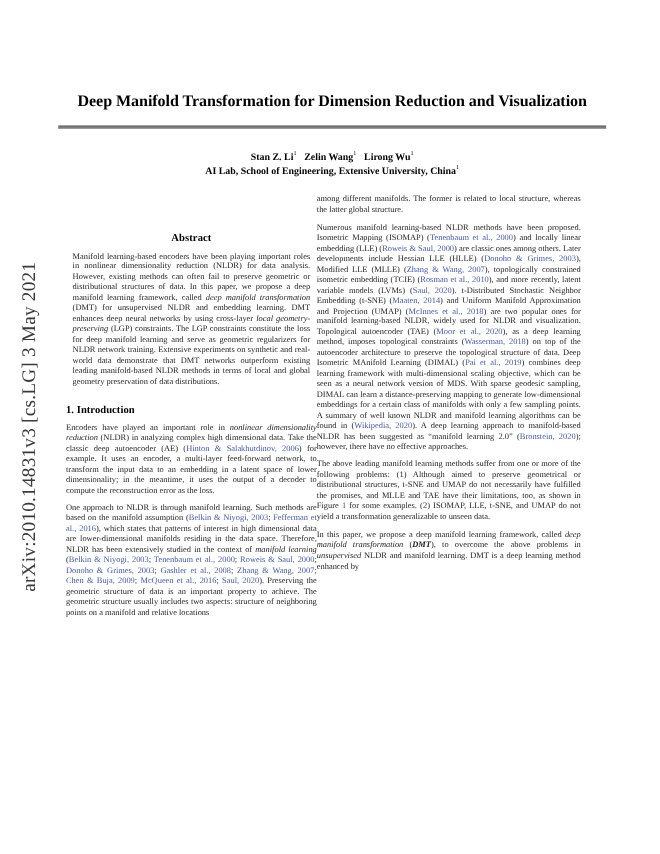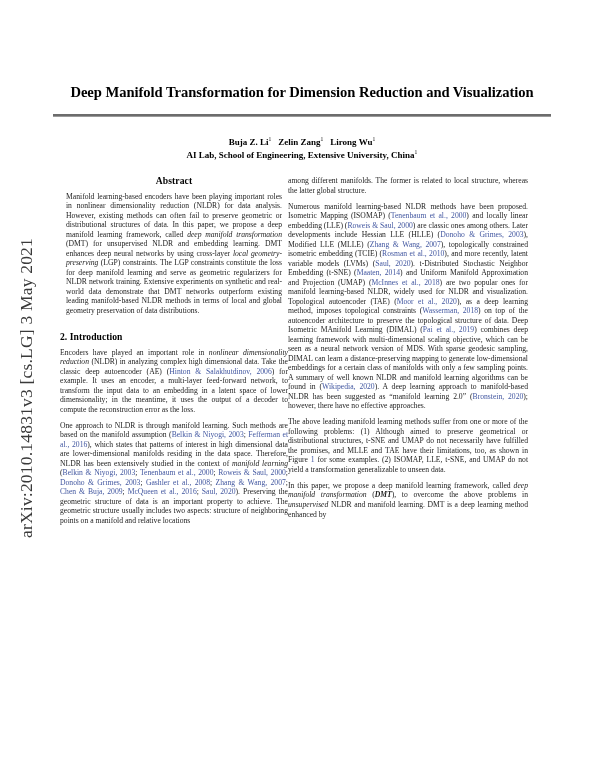--- a/index.html
+++ b/index.html
@@ -93,21 +93,21 @@
     position: absolute;
     top: 176px;
     width: 228px;
     font-size: 7.65px;
     line-height: 9.52px;
     text-align: justify;
     text-justify: inter-word;
     color: #1c1c1c;
     hyphens: none;
   }
-  #col-left  { left: 8px;  width: 228px; }
+  #col-left  { left: 8px;  width: 228px; margin-top: 36px; }
   #col-right { left: 236px; width: 240px; }
 
   .abstract-head {
     text-align: center;
     font-size: 9.6px;
     font-weight: bold;
     margin: 0 0 6px 0;
     letter-spacing: 0.1px;
     color: #000;
   }
@@ -141,35 +141,35 @@
   <div class="stamp-text">arXiv:2010.14831v3  [cs.LG]  3 May 2021</div>
 </div>
 
 <div id="page">
 
   <div id="title">Deep Manifold Transformation for Dimension Reduction and Visualization</div>
   <div id="title-rule"></div>
 
   <div id="authors">
     <div>
-      <span>Buja Z. Li</span><sup>1</sup><span class="author-sep"></span><span>Zelin Zang</span><sup>1</sup><span class="author-sep"></span><span>Lirong Wu</span><sup>1</sup>
+      <span>Stan Z. Li</span><sup>1</sup><span class="author-sep"></span><span>Zelin Wang</span><sup>1</sup><span class="author-sep"></span><span>Lirong Wu</span><sup>1</sup>
     </div>
     <div>
       <span>AI Lab, School of Engineering, Extensive University, China</span><sup>1</sup>
     </div>
   </div>
 
   <div id="col-left" class="column">
 
     <div class="abstract-wrap">
       <div class="abstract-head">Abstract</div>
       <p class="abstract-body">Manifold learning-based encoders have been playing important roles in nonlinear dimensionality reduction (NLDR) for data analysis. However, existing methods can often fail to preserve geometric or distributional structures of data. In this paper, we propose a deep manifold learning framework, called <span class="ital">deep manifold transformation</span> (DMT) for unsupervised NLDR and embedding learning. DMT enhances deep neural networks by using cross-layer <span class="ital">local geometry-preserving</span> (LGP) constraints. The LGP constraints constitute the loss for deep manifold learning and serve as geometric regularizers for NLDR network training. Extensive experiments on synthetic and real-world data demonstrate that DMT networks outperform existing leading manifold-based NLDR methods in terms of local and global geometry preservation of data distributions.</p>
     </div>
 
-    <div class="section-head">2. Introduction</div>
+    <div class="section-head">1. Introduction</div>
 
     <p class="para">Encoders have played an important role in <span class="ital">nonlinear dimensionality reduction</span> (NLDR) in analyzing complex high dimensional data. Take the classic deep autoencoder (AE) (<span class="cite">Hinton &amp; Salakhutdinov, 2006</span>) for example. It uses an encoder, a multi-layer feed-forward network, to transform the input data to an embedding in a latent space of lower dimensionality; in the meantime, it uses the output of a decoder to compute the reconstruction error as the loss.</p>
 
     <p class="para">One approach to NLDR is through manifold learning. Such methods are based on the manifold assumption (<span class="cite">Belkin &amp; Niyogi, 2003</span>; <span class="cite">Fefferman et al., 2016</span>), which states that patterns of interest in high dimensional data are lower-dimensional manifolds residing in the data space. Therefore, NLDR has been extensively studied in the context of <span class="ital">manifold learning</span> (<span class="cite">Belkin &amp; Niyogi, 2003</span>; <span class="cite">Tenenbaum et al., 2000</span>; <span class="cite">Roweis &amp; Saul, 2000</span>; <span class="cite">Donoho &amp; Grimes, 2003</span>; <span class="cite">Gashler et al., 2008</span>; <span class="cite">Zhang &amp; Wang, 2007</span>; <span class="cite">Chen &amp; Buja, 2009</span>; <span class="cite">McQueen et al., 2016</span>; <span class="cite">Saul, 2020</span>). Preserving the geometric structure of data is an important property to achieve. The geometric structure usually includes two aspects: structure of neighboring points on a manifold and relative locations</p>
   </div>
 
   <div id="col-right" class="column">
 
     <p class="para">among different manifolds. The former is related to local structure, whereas the latter global structure.</p>
 

